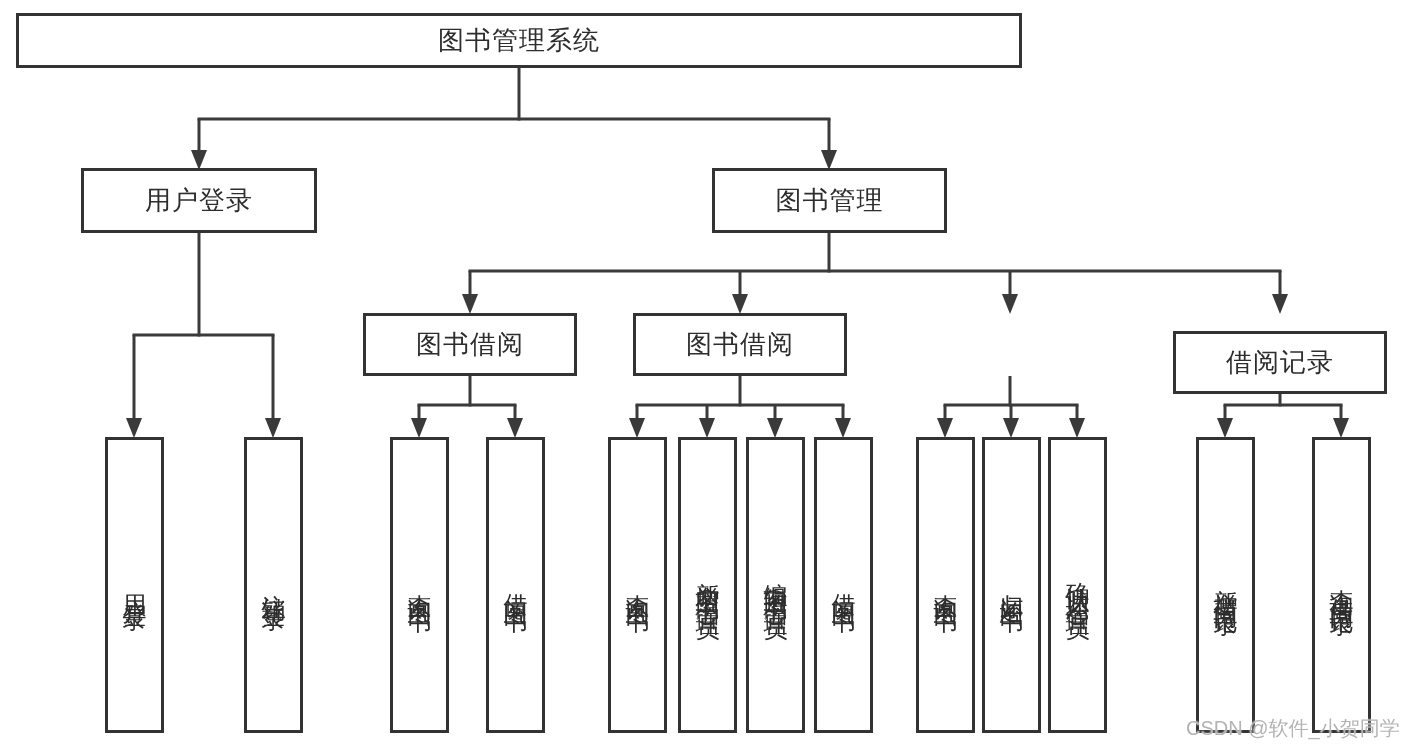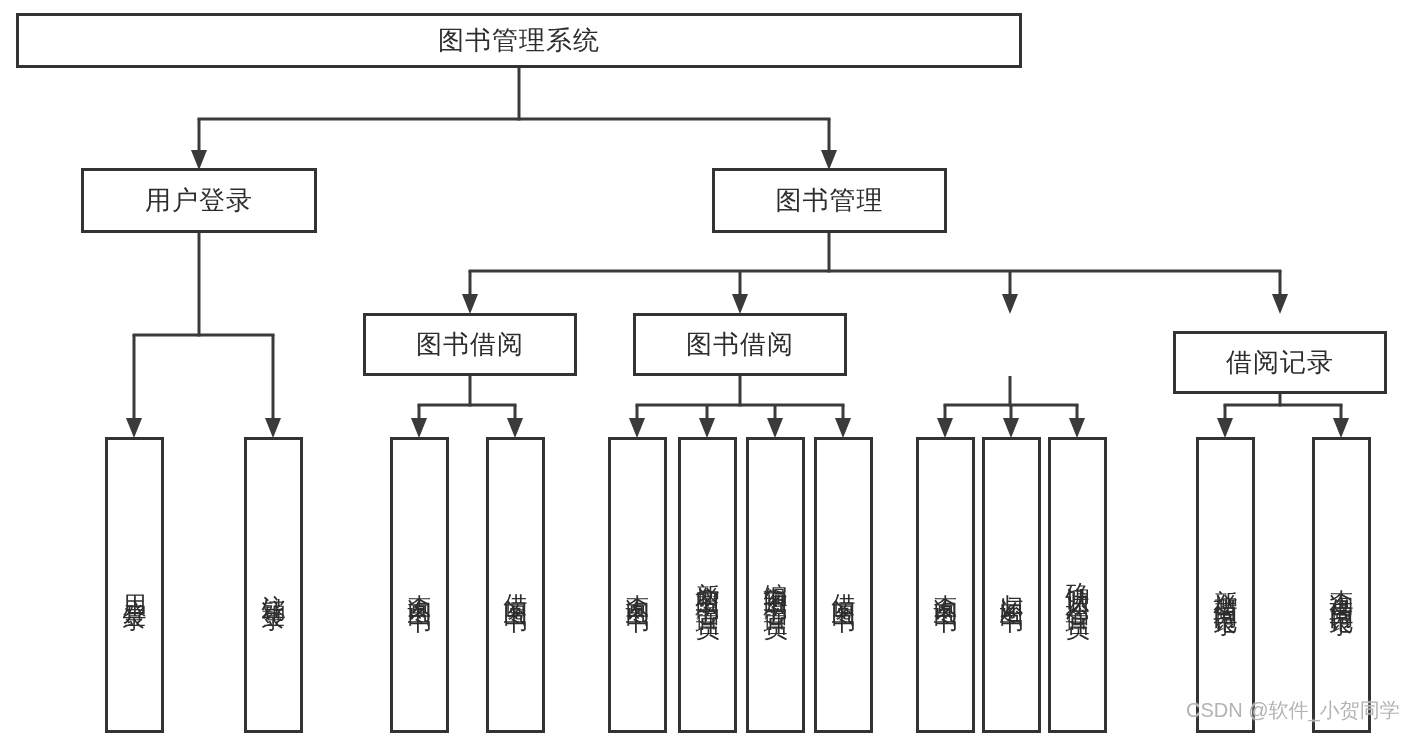--- a/index.html
+++ b/index.html
@@ -50,21 +50,21 @@
     text-orientation: mixed;
     font-size: 24px;
     letter-spacing: 5px;
     line-height: 1;
     white-space: nowrap;
   }
 
   .watermark {
     position: absolute;
     left: 1186px;
-    top: 697px;
+    top: 715px;
     font-size: 20px;
     color: var(--watermark);
     text-shadow: 0 0 2px #ffffff;
     white-space: nowrap;
     z-index: 5;
   }
 </style>
 </head>
 <body>
 

